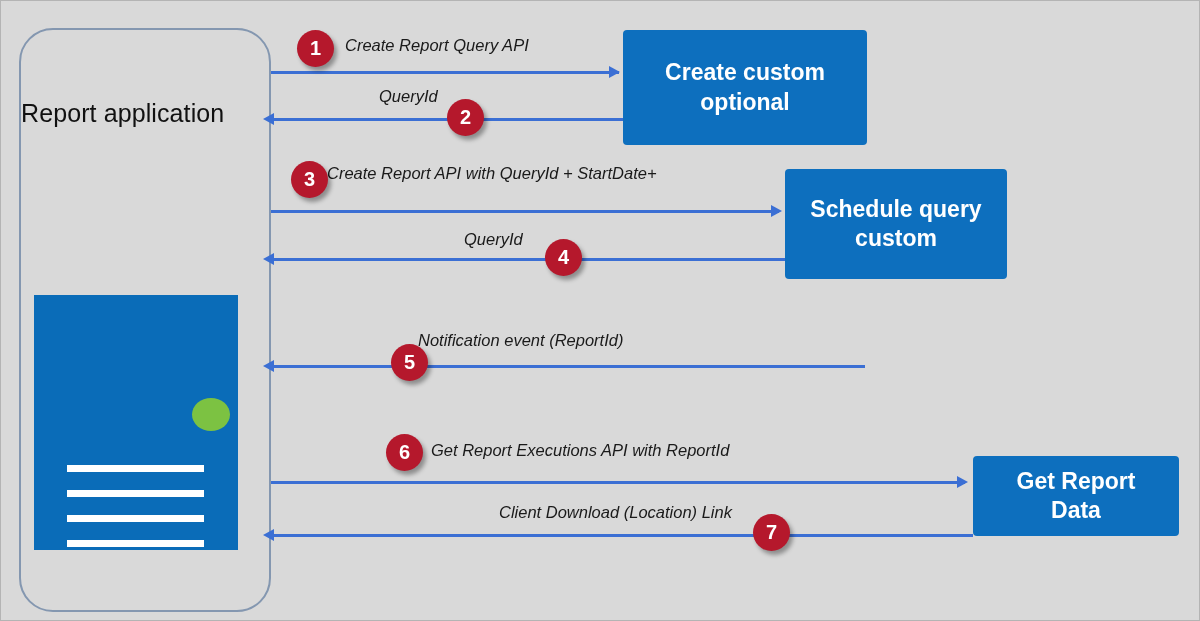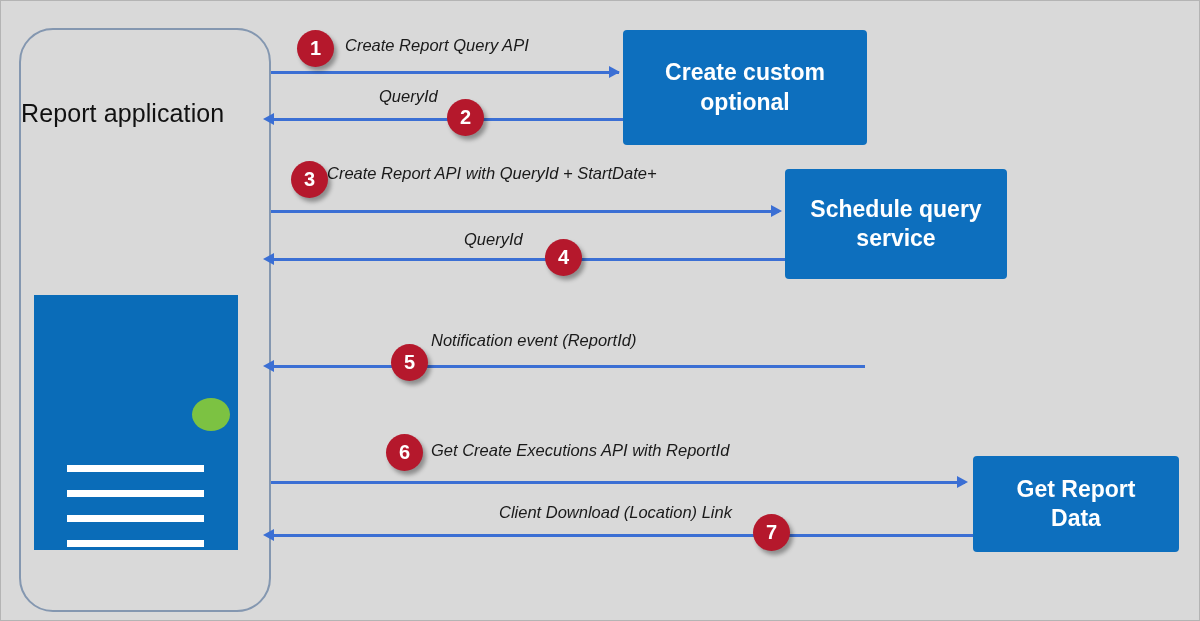--- a/index.html
+++ b/index.html
@@ -89,21 +89,21 @@
     line-height: 1.28;
     padding: 4px 24px;
     box-sizing: border-box;
     font-weight: bold;
   }
   .box span { display: block; }
 
   .box-1 { left: 622px; top: 29px;  width: 244px; height: 115px; }
   .box-2 { left: 784px; top: 168px; width: 222px; height: 110px; }
   .box-3 { left: 864px; top: 310px; width: 232px; height: 105px; }
-  .box-4 { left: 972px; top: 455px; width: 206px; height: 96px; }
+  .box-4 { left: 972px; top: 455px; width: 206px; height: 80px; }
 
   
   .arrow {
     position: absolute;
     height: 3px;
     background: #3b6fd4;
   }
   .arrow-head {
     position: absolute;
     width: 0;
@@ -175,21 +175,21 @@
   <div class="box box-1">
     <div>
       <span>Create custom</span>
       <span>optional</span>
     </div>
   </div>
 
   <div class="box box-2">
     <div>
       <span>Schedule query</span>
-      <span>service</span>
+      <span>custom</span>
     </div>
   </div>
 
 
   <div class="box box-4">
     <div>
       <span>Get Report</span>
       <span>Data</span>
     </div>
   </div>
@@ -218,29 +218,29 @@
   <div class="arrow" style="left:272px; top:257px; width:512px;"></div>
   <div class="arrow-head left" style="left:262px; top:252px;"></div>
   <div class="badge" style="left:544px; top:238px;">4</div>
   <div class="label" style="left:463px; top:229px;">
     <span class="sp">QueryId</span>
   </div>
 
   <div class="arrow" style="left:272px; top:364px; width:592px;"></div>
   <div class="arrow-head left" style="left:262px; top:359px;"></div>
   <div class="badge" style="left:390px; top:343px;">5</div>
-  <div class="label" style="left:430px; top:330px;">
+  <div class="label" style="left:417px; top:330px;">
     <span class="reg">Notification event (ReportId)</span>
   </div>
 
   <div class="arrow" style="left:270px; top:480px; width:694px;"></div>
   <div class="arrow-head right" style="left:956px; top:475px;"></div>
   <div class="badge" style="left:385px; top:433px;">6</div>
   <div class="label" style="left:430px; top:440px;">
-    <span class="bd">Get Create Executions API</span><span class="reg"> with ReportId</span>
+    <span class="bd">Get Report Executions API</span><span class="reg"> with ReportId</span>
   </div>
 
   <div class="arrow" style="left:272px; top:533px; width:700px;"></div>
   <div class="arrow-head left" style="left:262px; top:528px;"></div>
   <div class="badge" style="left:752px; top:513px;">7</div>
   <div class="label" style="left:498px; top:502px;">
     <span class="reg">Client Download (Location) Link</span>
   </div>
 
 </div>

